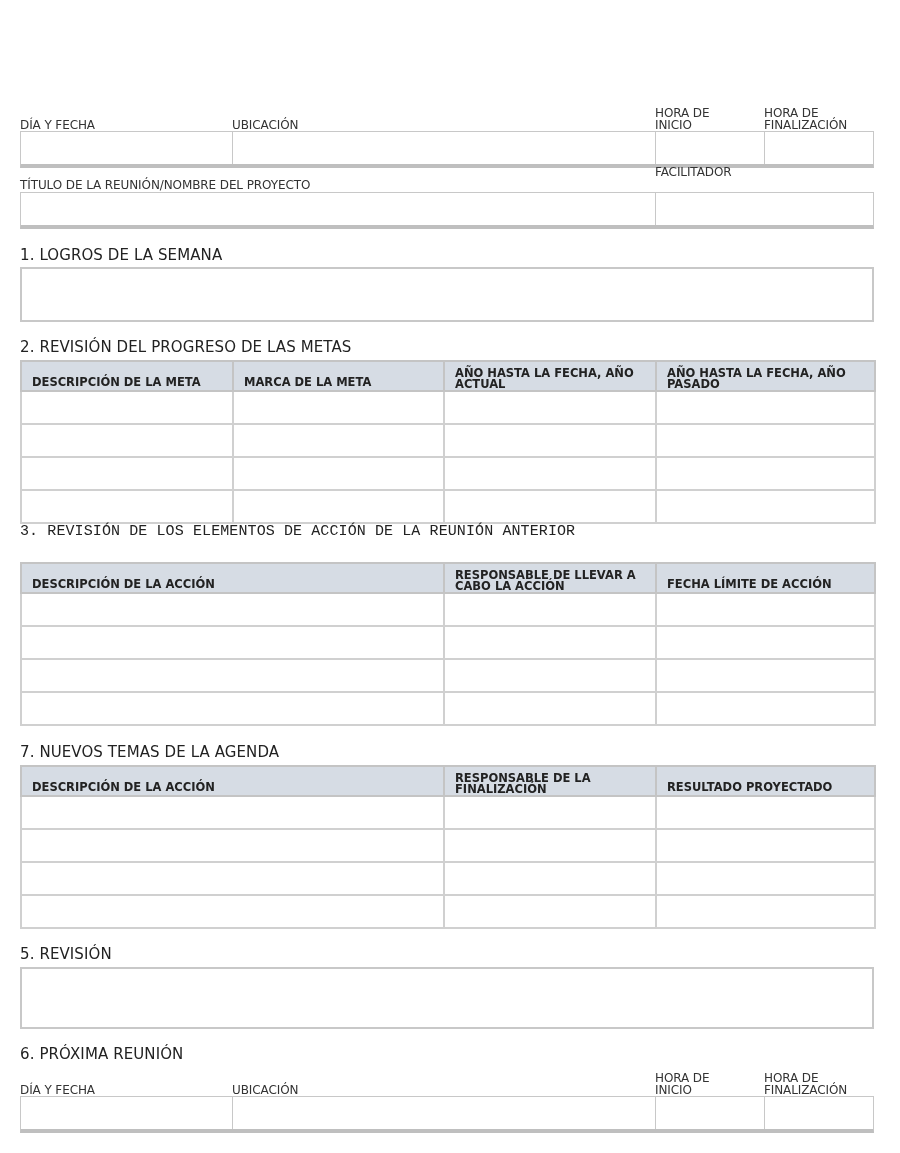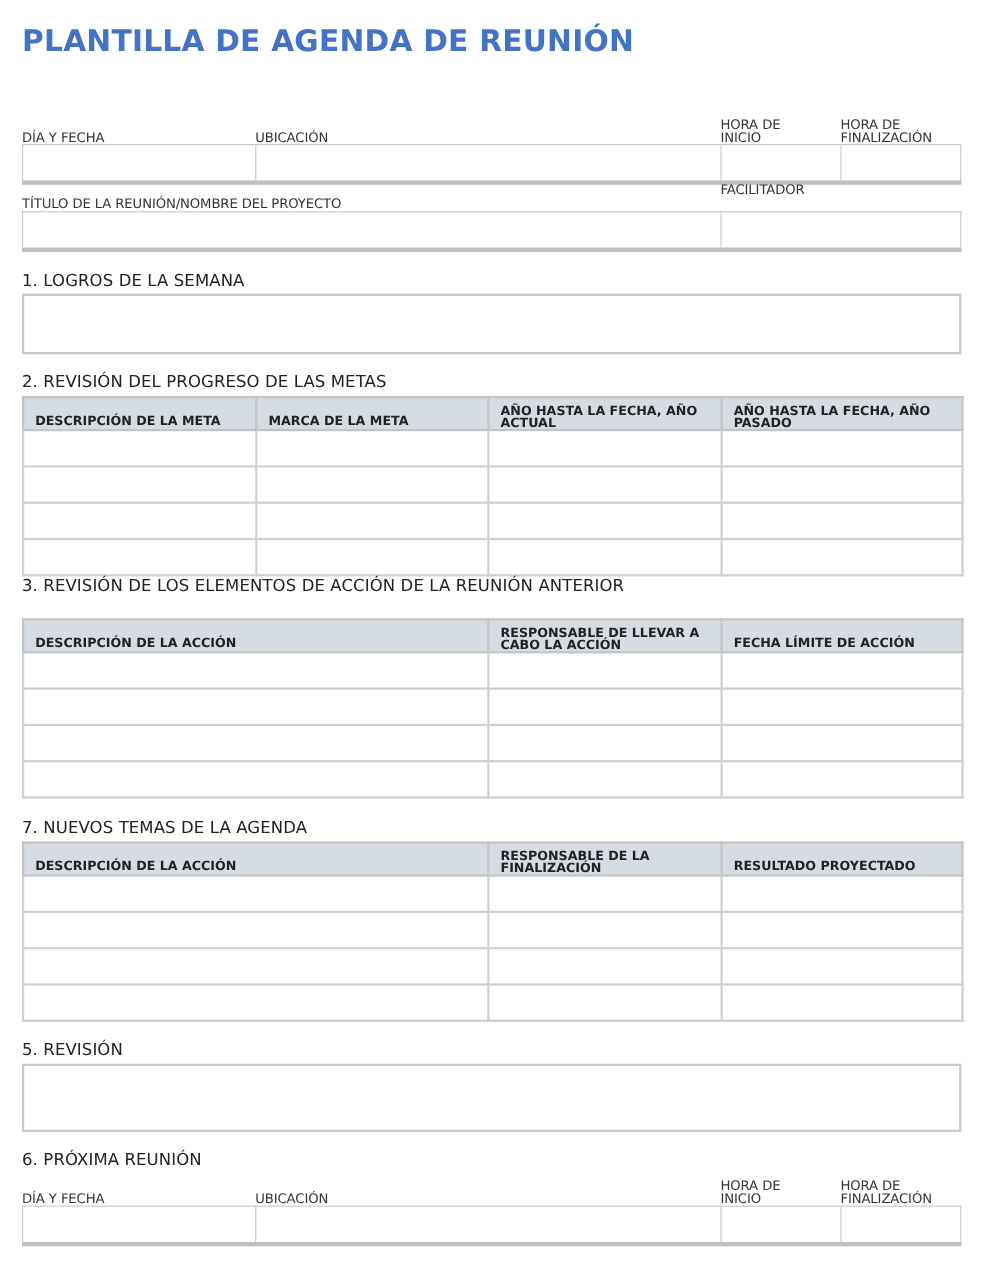--- a/index.html
+++ b/index.html
@@ -15,21 +15,21 @@
     table.grid th { background: #d6dce4; font-size: 11.5px; font-weight: bold; color: #222; text-align: left; vertical-align: top; padding: 6px 0 0 10px; height: 25px; border: 2px solid #c4c4c4; line-height: 11px; box-sizing: border-box; }
     table.grid th.mid { vertical-align: middle; padding-top: 12px; }
     table.grid td { height: 33px; border: 2px solid #d0d0d0; box-sizing: border-box; }
   </style>
 </head>
 <body>
 
 <div class="page">
 
   <h1 class="title">
-    <span>PLANTILLA DE AGENDA DE REUNIÓN</span><br>
+    <br>
   </h1>
 
   <div class="lbl" style="left:0; top:119px;">DÍA Y FECHA</div>
   <div class="lbl" style="left:212px; top:119px;">UBICACIÓN</div>
   <div class="lbl" style="left:635px; top:107px;">
     <span>HORA DE</span><br>
     <span>INICIO</span>
   </div>
   <div class="lbl" style="left:744px; top:107px;">
     <span>HORA DE</span><br>
@@ -94,21 +94,21 @@
         </tr>
       <tr>
           <td></td>
           <td></td>
           <td></td>
           <td></td>
         </tr>
     </tbody>
   </table>
 
-  <div class="sec" style="top:523px;">3. REVISIÓN DE LOS ELEMENTOS DE ACCIÓN DE LA REUNIÓN ANTERIOR</div>
+  <div class="sec" style="top:523px;font-family:Liberation Mono, monospace;">3. REVISIÓN DE LOS ELEMENTOS DE ACCIÓN DE LA REUNIÓN ANTERIOR</div>
   <table class="grid" style="top:562px;">
     <colgroup>
         <col style="width:423px">
         <col style="width:212px">
         <col style="width:219px">
       </colgroup>
     <thead>
       <tr>
         <th class="mid">DESCRIPCIÓN DE LA ACCIÓN</th>
         <th>RESPONSABLE DE LLEVAR A CABO LA ACCIÓN</th>

